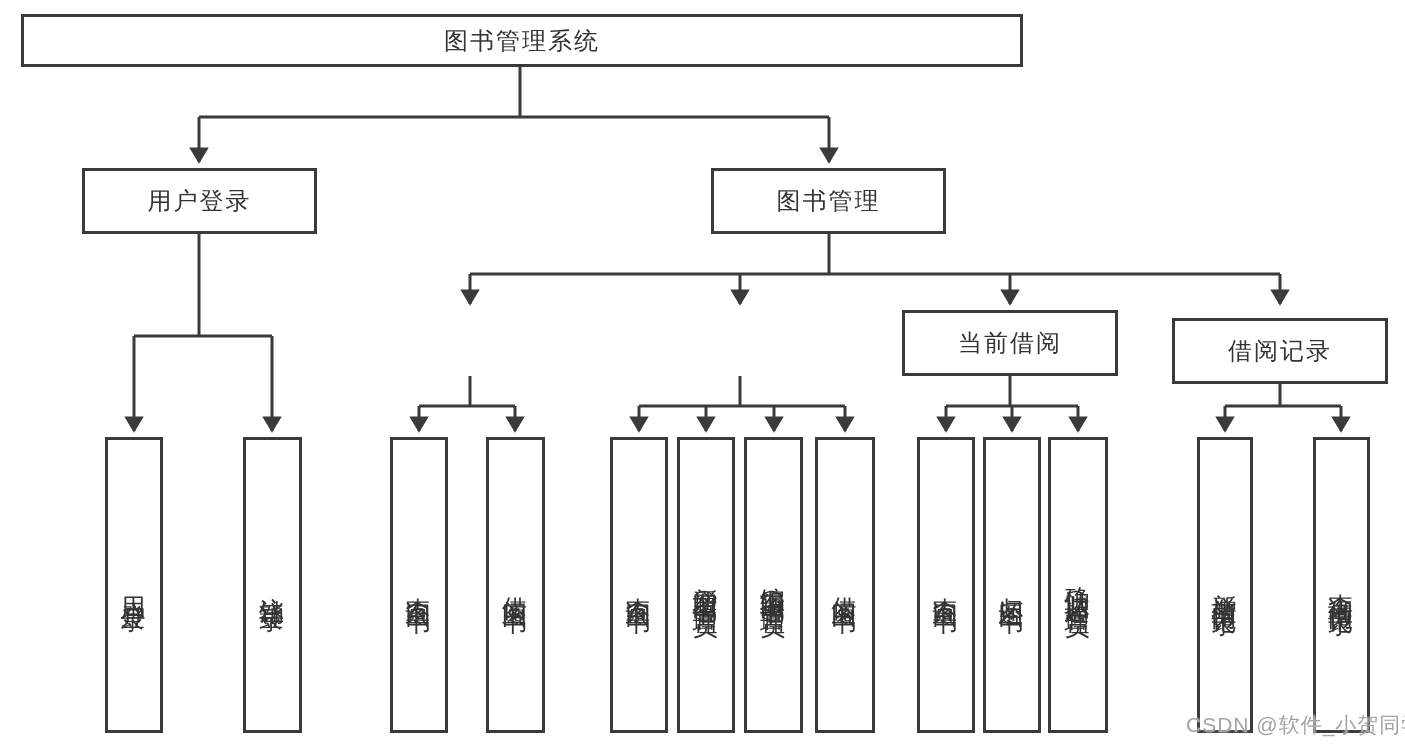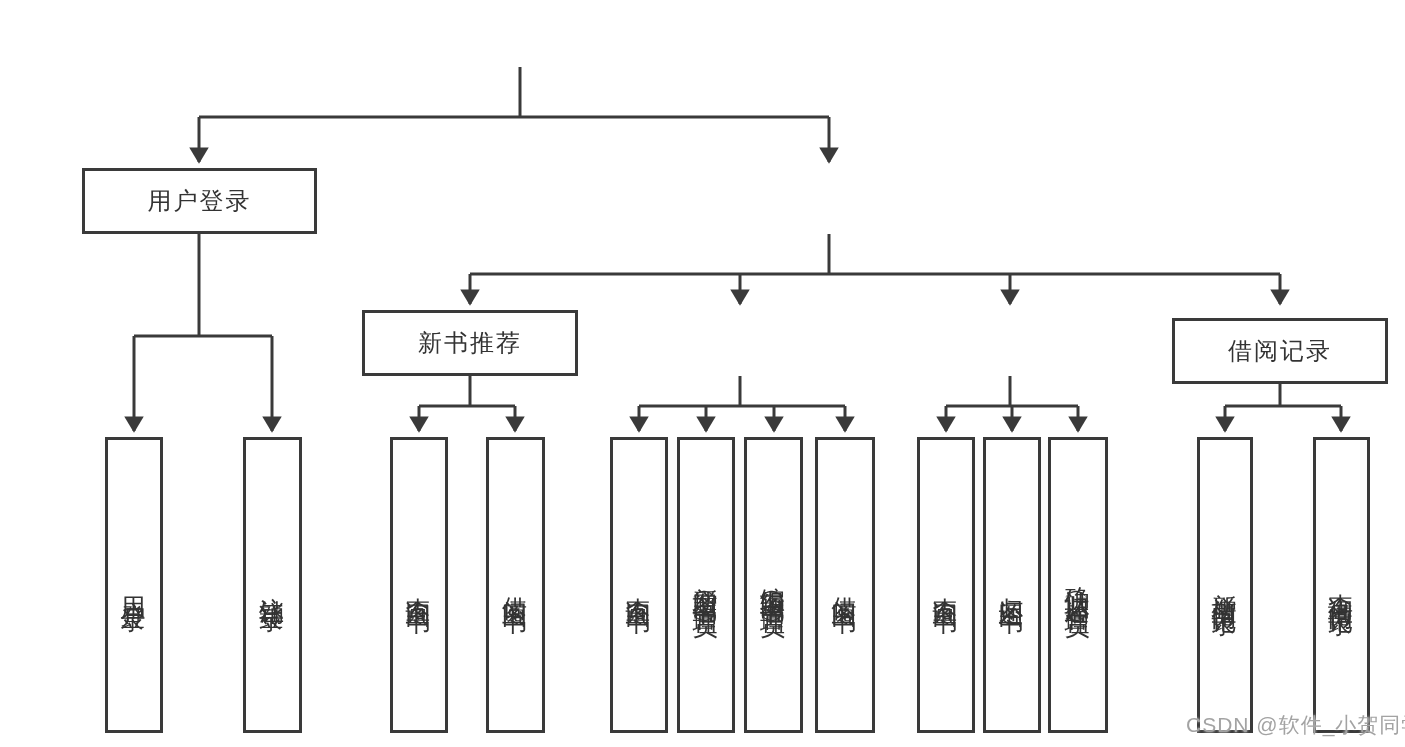--- a/index.html
+++ b/index.html
@@ -73,24 +73,26 @@
       <path d="M1012 406 V431" marker-end="url(#arrow)"></path>
       <path d="M1078 406 V431" marker-end="url(#arrow)"></path>
 
       <path d="M1280 376 V406"></path>
       <path d="M1225 406 H1341"></path>
       <path d="M1225 406 V431" marker-end="url(#arrow)"></path>
       <path d="M1341 406 V431" marker-end="url(#arrow)"></path>
     </g>
   </svg>
 
+  <div class="box" style="left:21px;top:14px;width:1002px;height:53px;">图书管理系统</div>
 
   <div class="box" style="left:82px;top:168px;width:235px;height:66px;">用户登录</div>
+  <div class="box" style="left:711px;top:168px;width:235px;height:66px;">图书管理</div>
 
-  <div class="box" style="left:362px;top:310px;width:216px;height:66px;">新书推荐</div>
+  <div class="box" style="left:902px;top:310px;width:216px;height:66px;">当前借阅</div>
   <div class="box" style="left:1172px;top:310px;width:216px;height:66px;margin-top:8px;">借阅记录</div>
 
   <div class="box v" style="left:105px;width:58px;">用户登录</div>
   <div class="box v" style="left:243px;width:59px;">注销登录</div>
 
   <div class="box v" style="left:390px;width:58px;">查询图书</div>
   <div class="box v" style="left:486px;width:59px;">借阅图书</div>
 
   <div class="box v" style="left:610px;width:58px;">查询图书</div>
   <div class="box v" style="left:677px;width:58px;">新增图书（管理员）</div>

